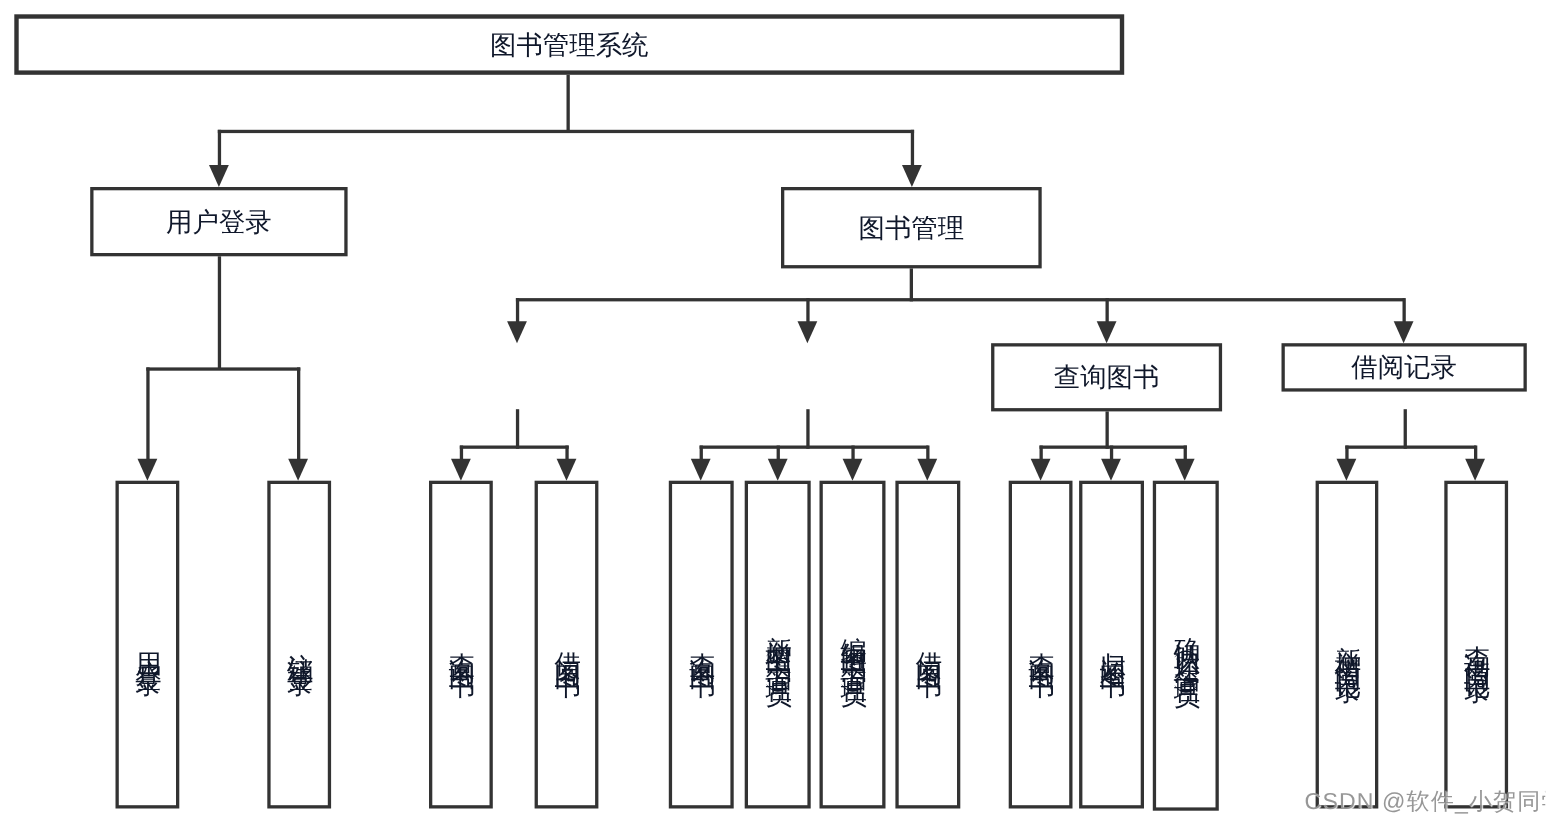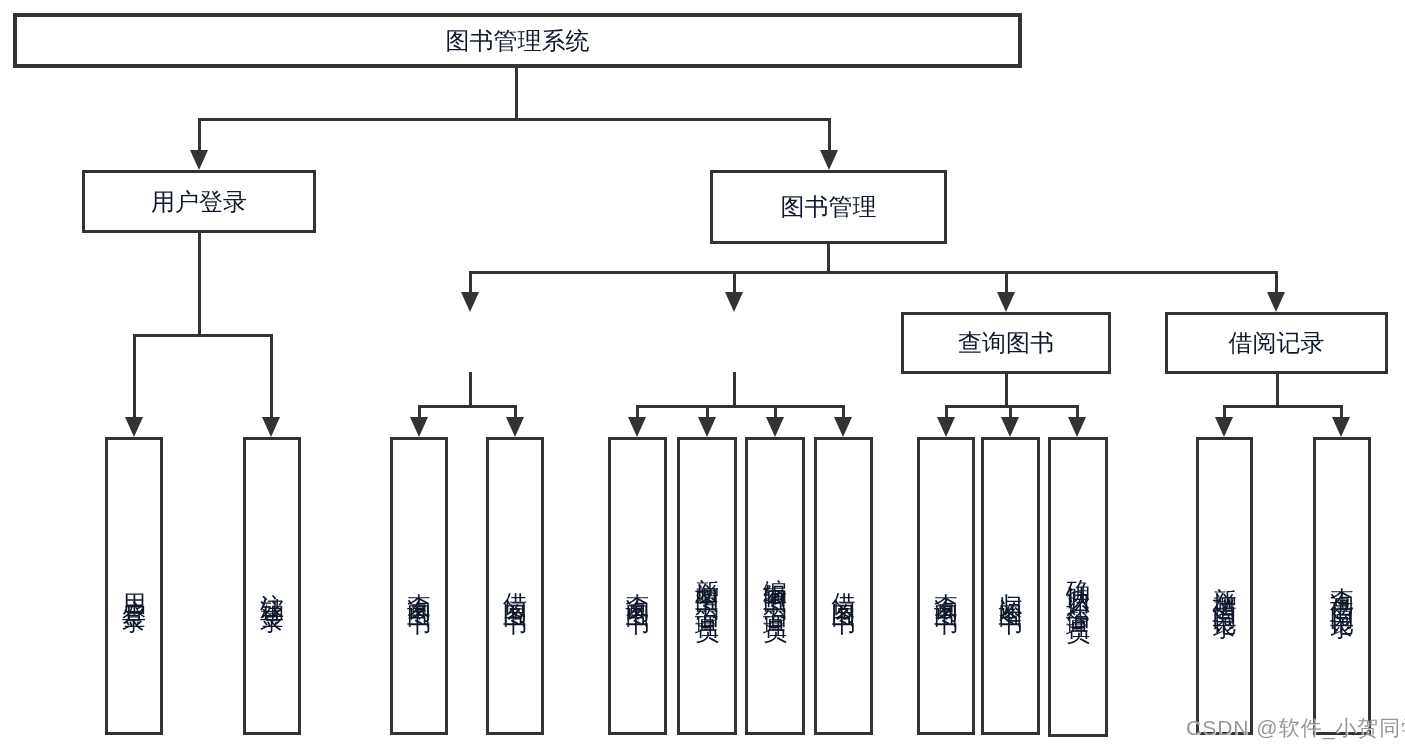--- a/index.html
+++ b/index.html
@@ -53,21 +53,21 @@
 <body>
 
 <div class="canvas">
 
   <div class="box" id="b-root" style="left:13px;top:13px;width:1009px;height:55px;">图书管理系统</div>
 
   <div class="box" style="left:82px;top:170px;width:234px;height:63px;">用户登录</div>
   <div class="box" style="left:710px;top:170px;width:237px;height:74px;">图书管理</div>
 
   <div class="box" style="left:901px;top:312px;width:210px;height:62px;">查询图书</div>
-  <div class="box" style="left:1165px;top:312px;width:223px;height:62px;">借阅记录</div>
+  <div class="box" style="left:1165px;top:312px;width:223px;height:44px;">借阅记录</div>
 
   <div class="box" style="left:105px;top:437px;width:58px;height:298px;">
     <span class="vtext">用户登录</span>
     </div>
   <div class="box" style="left:243px;top:437px;width:58px;height:298px;">
     <span class="vtext">注销登录</span>
     </div>
 
   <div class="box" style="left:390px;top:437px;width:58px;height:298px;">
     <span class="vtext">查询图书</span>

